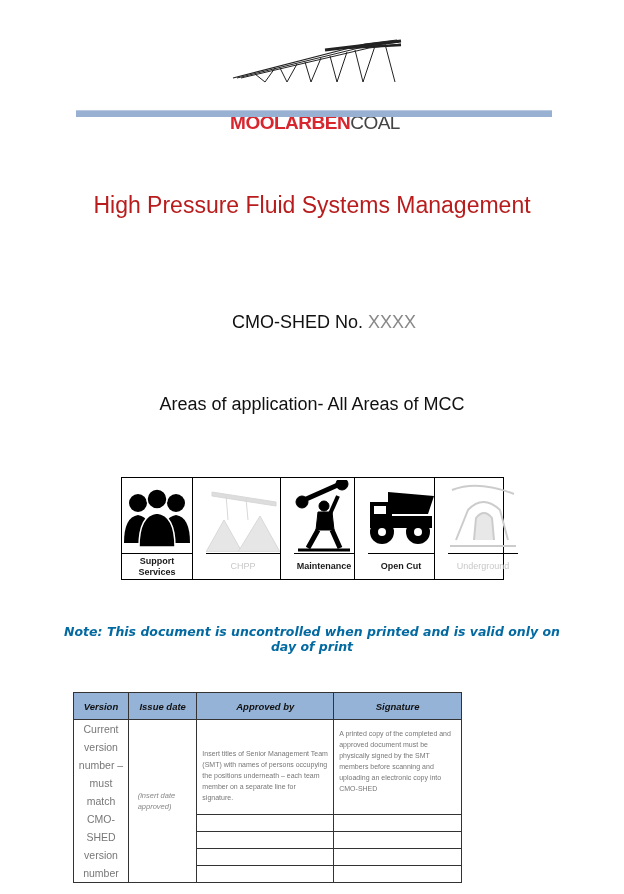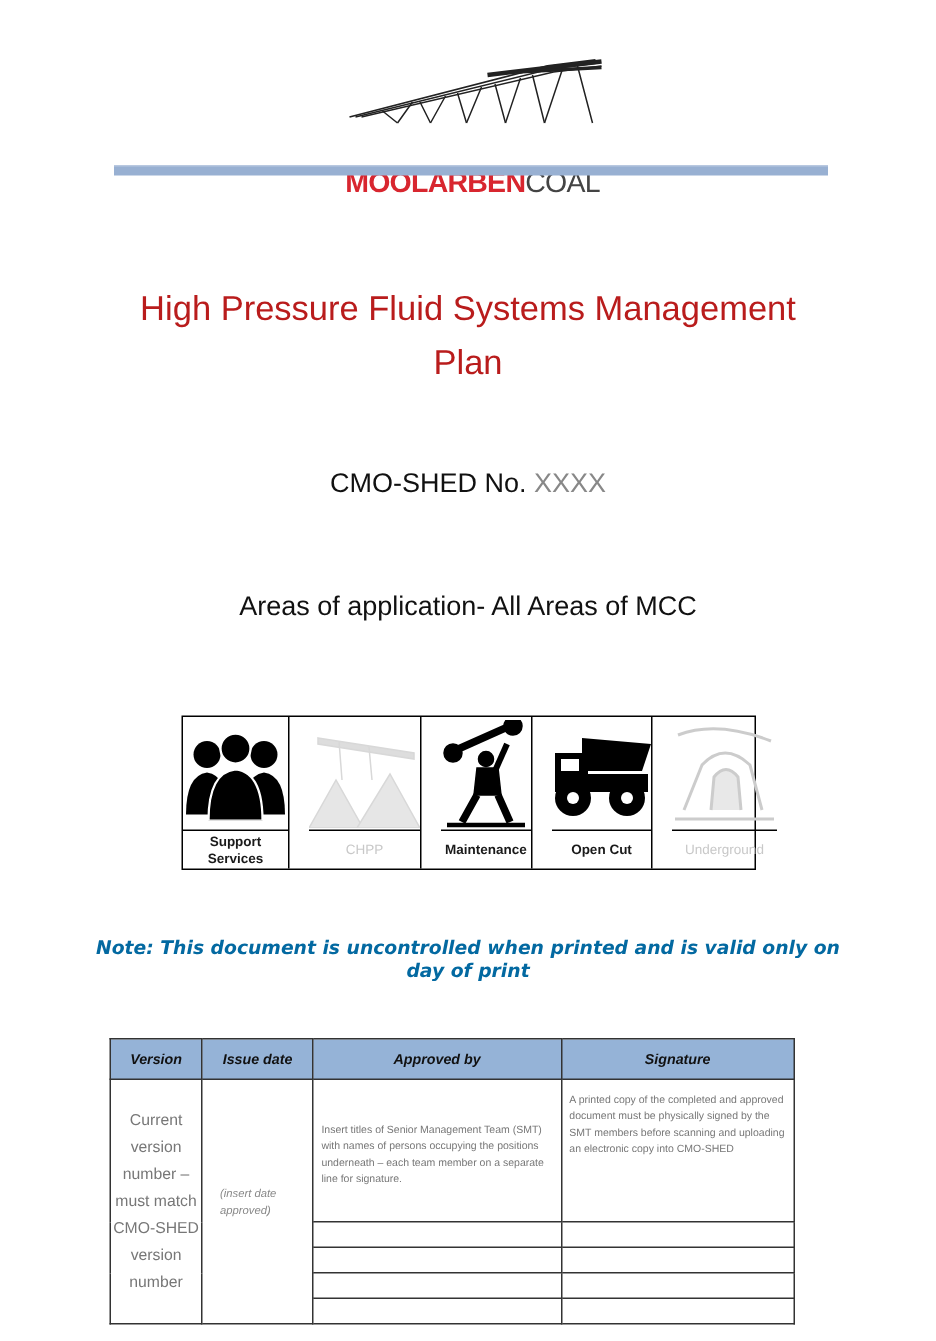--- a/index.html
+++ b/index.html
@@ -4,31 +4,31 @@
 <style>
   html,body{margin:0;padding:0;background:#fff;}
   body{width:624px;height:894px;position:relative;overflow:hidden;font-family:"DejaVu Sans","Liberation Sans",sans-serif;color:#1a1a1a;}
   .abs{position:absolute;}
   .logo{left:225px;top:38px;width:180px;height:65px;}
   .logo-text{position:absolute;left:0;top:42px;width:180px;text-align:center;font-family:"Liberation Sans",sans-serif;font-size:19px;font-weight:bold;letter-spacing:-0.5px;margin-top:32px;}
   .logo-text .red{color:#d8262f;}
   .logo-text .grey{color:#444;font-weight:normal;}
   .rule{left:76px;top:110px;width:476px;height:6px;background:#98b0d2;border-top:1px solid #b8c8e0;}
   .title{left:60px;top:187px;width:504px;text-align:center;font-family:"Liberation Sans",sans-serif;font-size:23px;line-height:36px;color:#b91c1c;}
-  .docno{left:60px;top:312px;width:504px;text-align:center;font-family:"Liberation Sans",sans-serif;font-size:18px;color:#111;}
+  .docno{left:72px;top:312px;width:504px;text-align:center;font-family:"Liberation Sans",sans-serif;font-size:18px;color:#111;}
   .docno .ph{color:#888;}
   .areas{left:60px;top:394px;width:504px;text-align:center;font-family:"Liberation Sans",sans-serif;font-size:18px;color:#111;}
   .icons{left:121px;top:477px;width:381px;height:101px;border:1px solid #000;display:flex;gap:13px;}
   .icell{flex:1;border-right:1px solid #000;display:flex;flex-direction:column;}
   .icell:last-child{border-right:none;}
   .ipic{height:75px;border-bottom:1px solid #000;display:flex;align-items:center;justify-content:center;}
   .ilabel{flex:1;display:flex;align-items:center;justify-content:center;text-align:center;font-family:"Liberation Sans",sans-serif;font-size:9px;font-weight:bold;line-height:11px;}
   .ilabel.dim{color:#c8c8c8;font-weight:normal;}
   .note{left:60px;top:624px;width:504px;text-align:center;font-family:"DejaVu Sans",sans-serif;font-size:12.5px;font-weight:bold;font-style:italic;color:#0369a1;line-height:15px;}
-  table.sig{position:absolute;left:73px;top:692px;width:457px;border-collapse:collapse;font-family:"Liberation Sans",sans-serif;}
+  table.sig{position:absolute;left:73px;top:692px;width:389px;border-collapse:collapse;font-family:"Liberation Sans",sans-serif;}
   table.sig td, table.sig th{border:1px solid #333;padding:0;}
   table.sig th{background:#95b3d7;height:26px;font-size:9.5px;font-style:italic;font-weight:bold;color:#111;}
   .c-ver{font-size:10.5px;color:#777;text-align:center;line-height:18px;}
   .c-date{font-size:7.5px;font-style:italic;color:#888;text-align:left;line-height:11px;}
   .c-txt{font-size:7px;color:#777;line-height:11px;padding:0 5px !important;vertical-align:top;}
   .r-small td{height:16px;}
 </style>
 </head>
 <body>
 
@@ -43,21 +43,20 @@
       <path d="M30 36 L40 44 M55 30 L62 44 M80 24 L86 44 M105 18 L112 44 M130 12 L138 44 M160 6 L170 44" stroke-width="1"></path>
       <path d="M40 44 L50 30 M62 44 L72 26 M86 44 L96 20 M112 44 L122 14 M138 44 L150 8" stroke-width="1"></path>
     </g>
   </svg>
   <div class="logo-text"><span class="red">MOOLARBEN</span><span class="grey">COAL</span></div>
 </div>
 <div class="abs rule"></div>
 
 <div class="abs title">
   <div>High Pressure Fluid Systems Management</div>
-  <div>Plan</div>
 </div>
 
 <div class="abs docno">
   <span>CMO-SHED No.</span>
   <span class="ph">XXXX</span>
 </div>
 
 <div class="abs areas">Areas of application- All Areas of MCC</div>
 
 <div class="abs icons">

